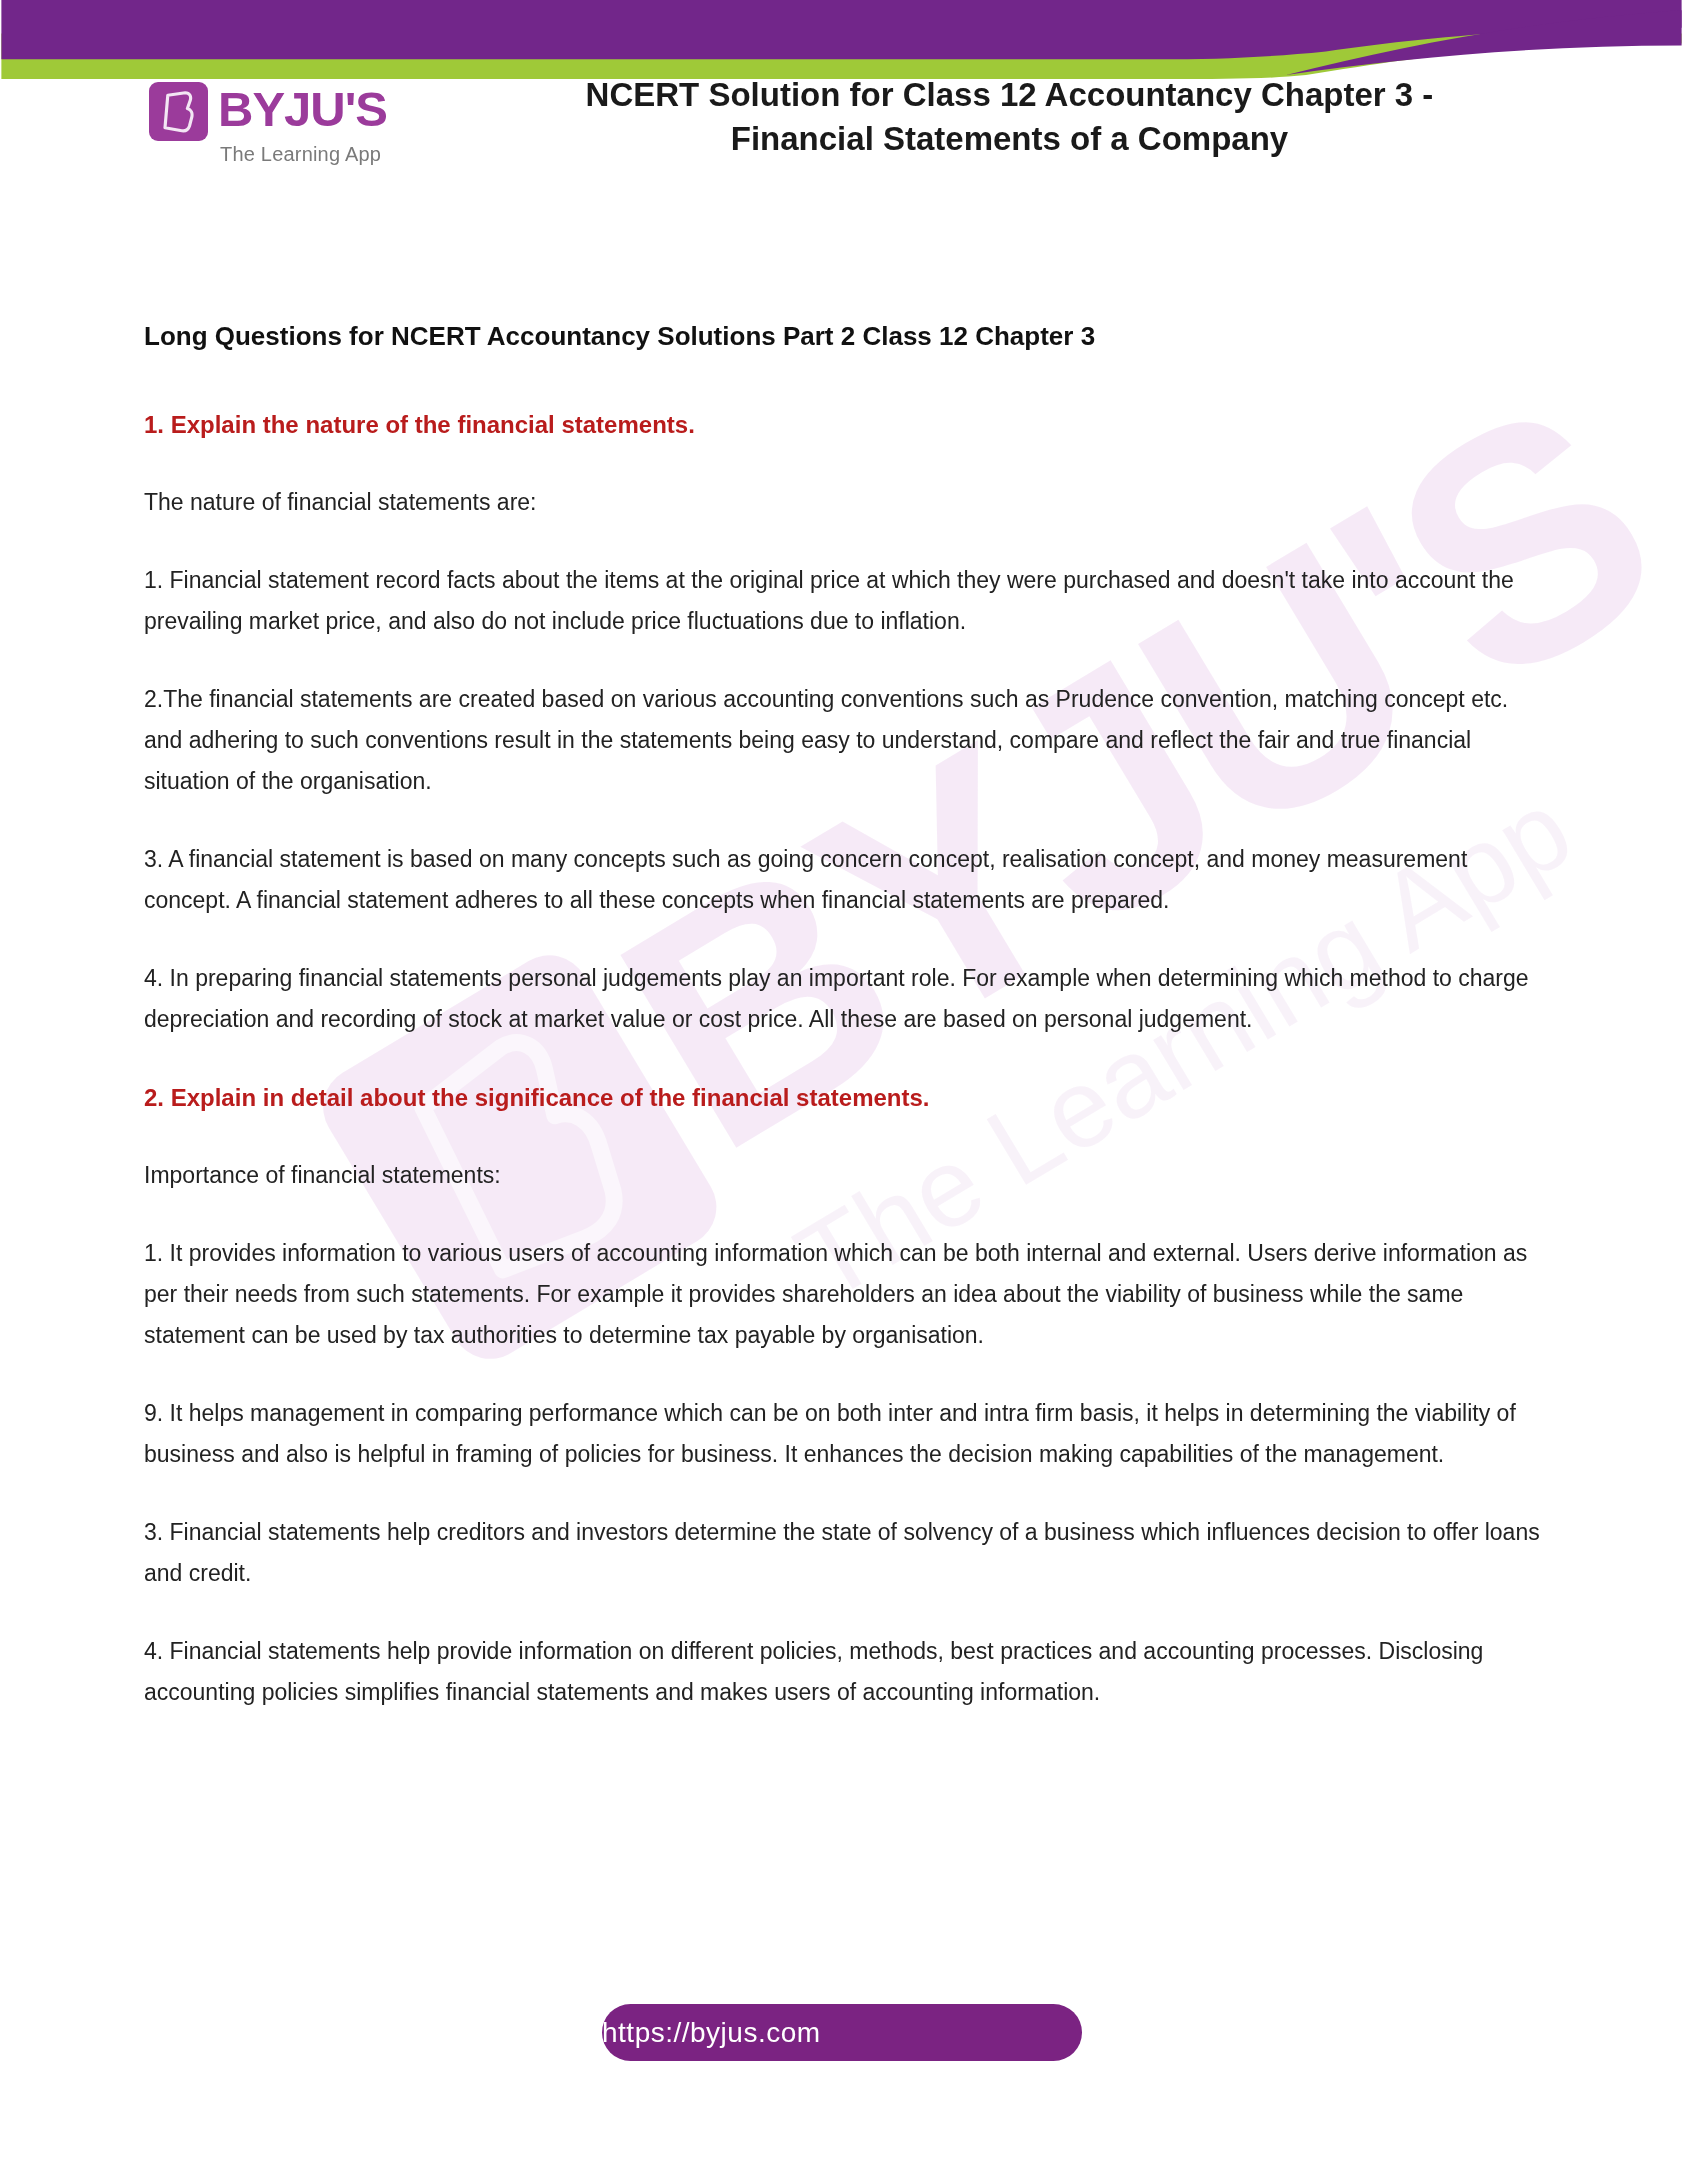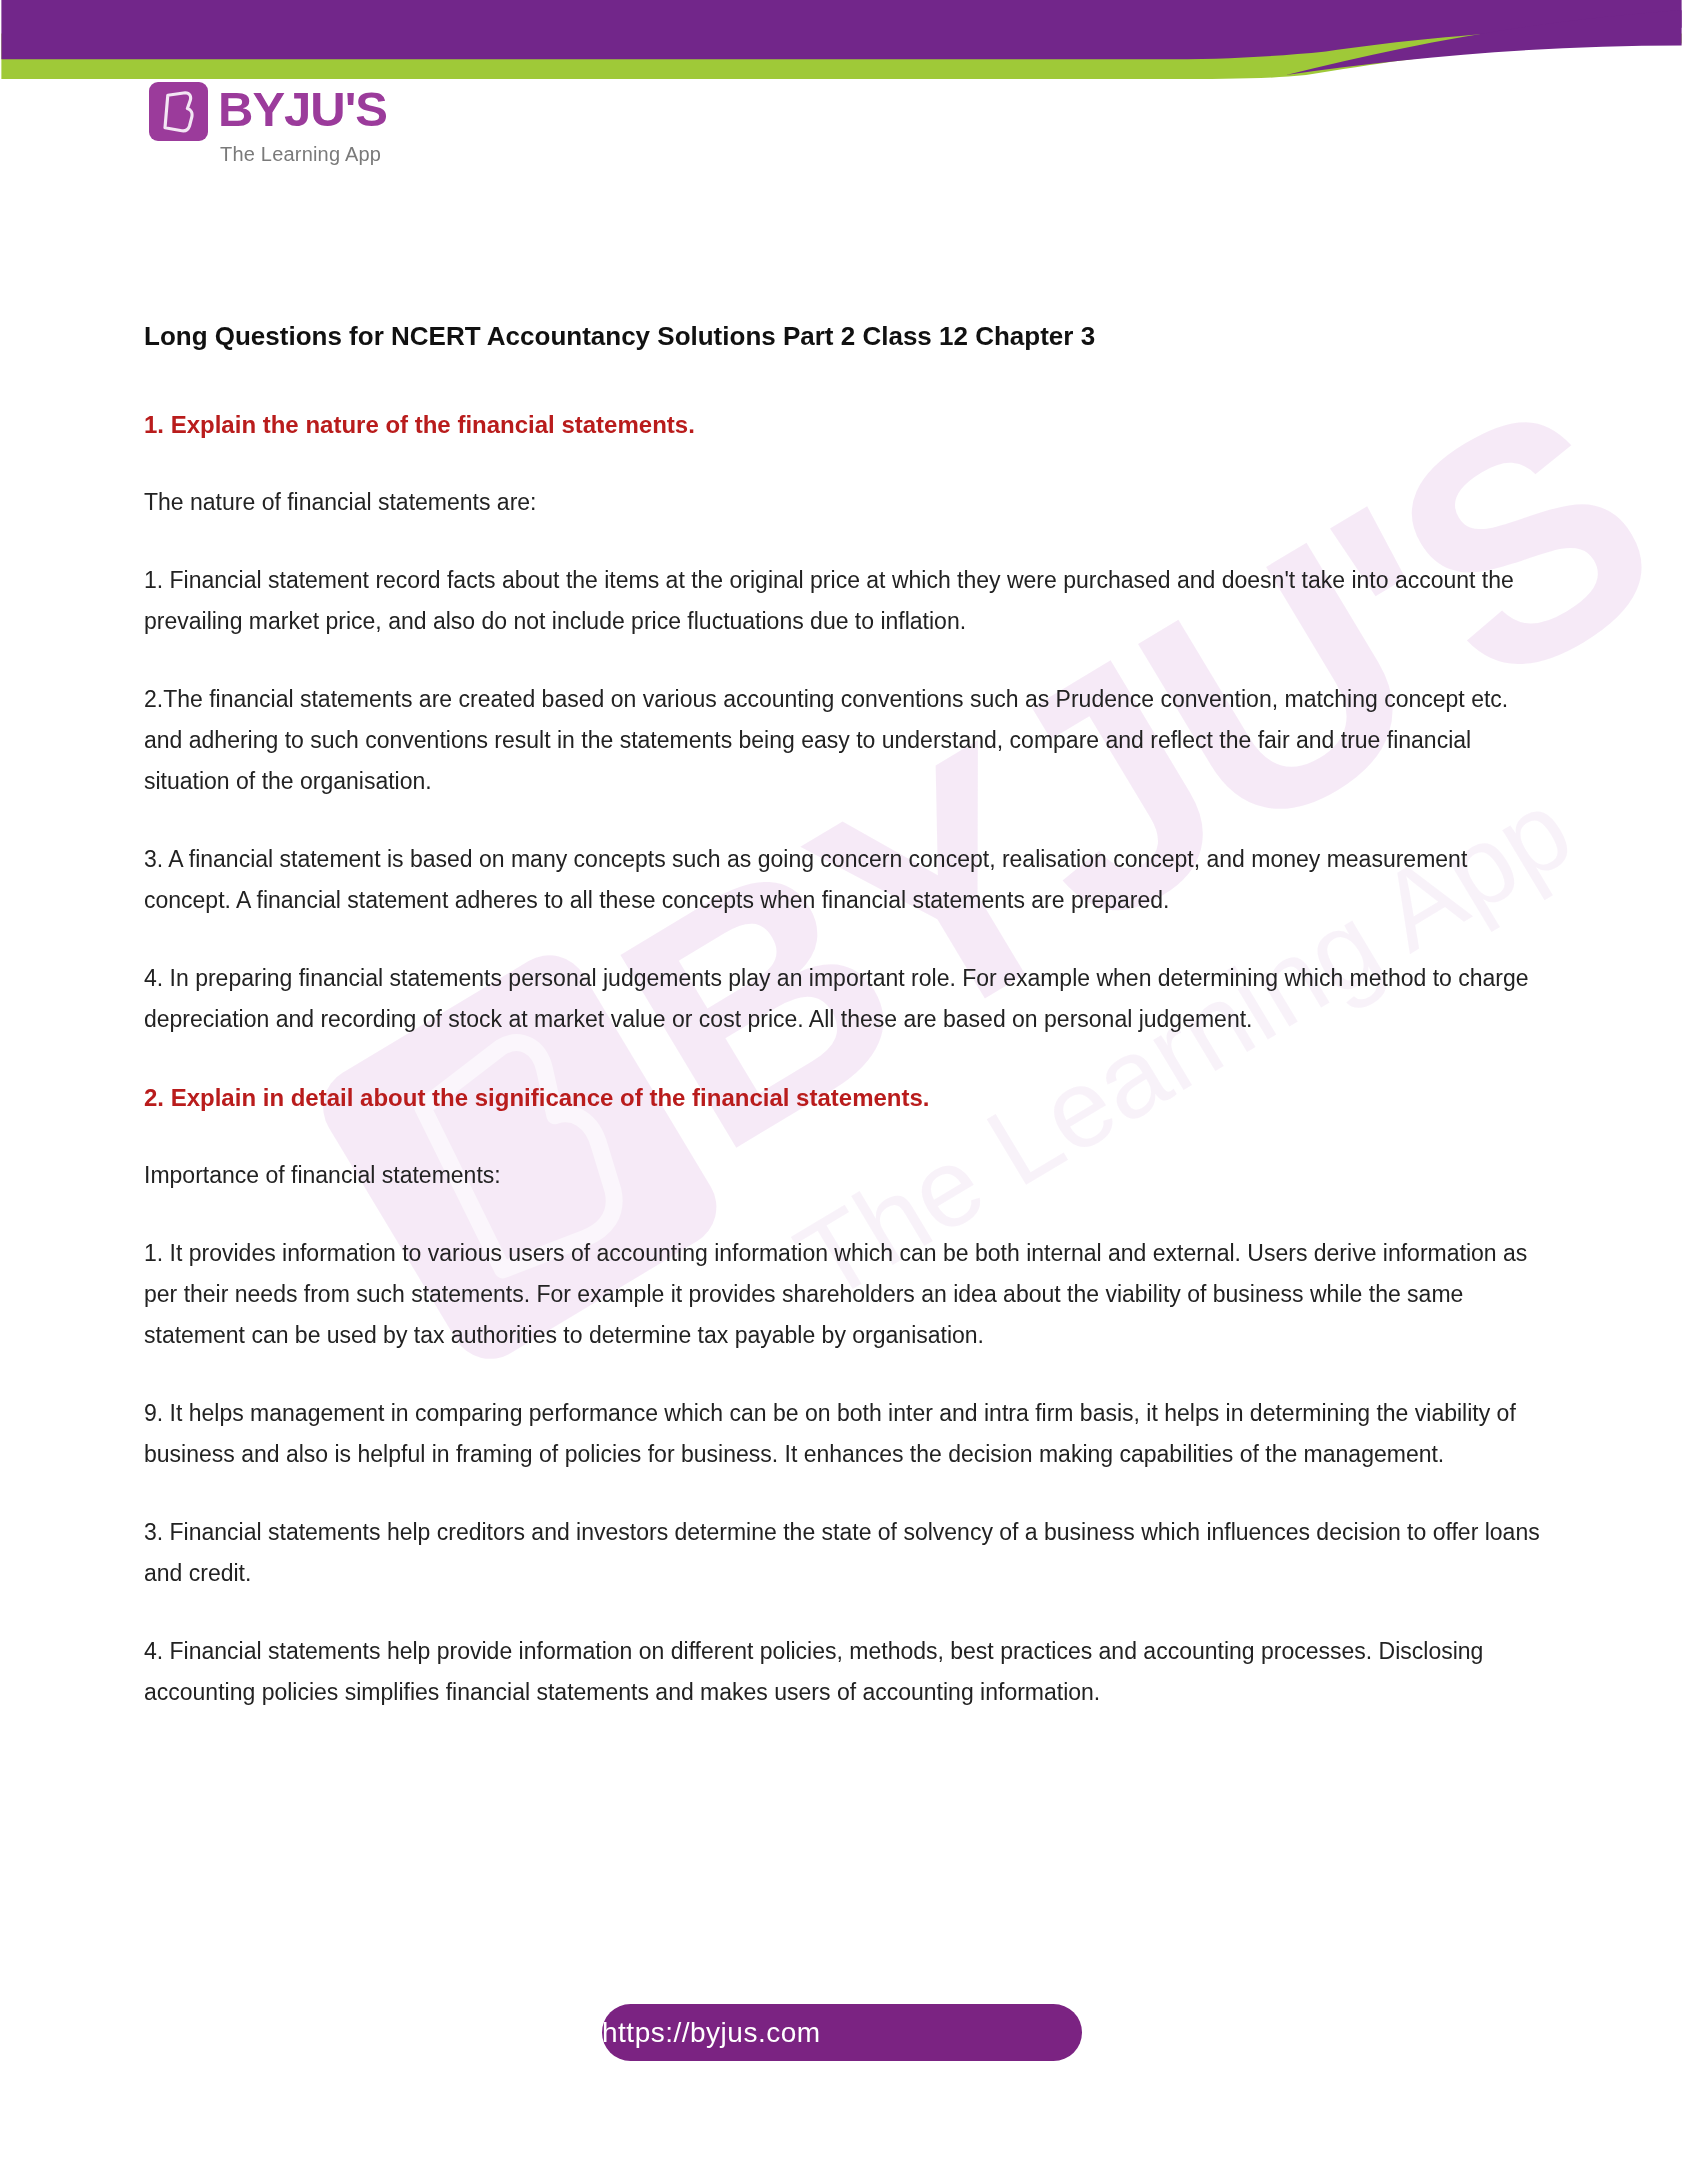--- a/index.html
+++ b/index.html
@@ -230,20 +230,24 @@
       <div class="logo-mark">
         <svg class="glyph" viewBox="0 0 100 120" xmlns="http://www.w3.org/2000/svg">
           <path d="M18,12 L68,5 C80,5 86,15 82,27 L74,50 C84,53 90,63 86,77 L80,100 C76,112 66,116 54,113 L10,105 Z" fill="none" stroke="#F3E6F4" stroke-width="9" stroke-linejoin="round"></path>
         </svg>
       </div>
       <div class="logo-word">BYJU'S</div>
     </div>
     <div class="logo-tagline">The Learning App</div>
   </div>
 
+  <div class="doc-title">
+    <div>NCERT Solution for Class 12 Accountancy Chapter 3 -</div>
+    <div>Financial Statements of a Company</div>
+  </div>
 
   <div class="content">
     <div class="block heading">Long Questions for NCERT Accountancy Solutions Part 2 Class 12 Chapter 3</div>
     <div id="blocks-host">
         <div class="block qheading">1. Explain the nature of the financial statements.</div>
         <div class="block">The nature of financial statements are:</div>
         <div class="block">1. Financial statement record facts about the items at the original price at which they were purchased and doesn't take into account the prevailing market price, and also do not include price fluctuations due to inflation.</div>
         <div class="block">2.The financial statements are created based on various accounting conventions such as Prudence convention, matching concept etc. and adhering to such conventions result in the statements being easy to understand, compare and reflect the fair and true financial situation of the organisation.</div>
         <div class="block">3. A financial statement is based on many concepts such as going concern concept, realisation concept, and money measurement concept. A financial statement adheres to all these concepts when financial statements are prepared.</div>
         <div class="block">4. In preparing financial statements personal judgements play an important role. For example when determining which method to charge depreciation and recording of stock at market value or cost price. All these are based on personal judgement.</div>

